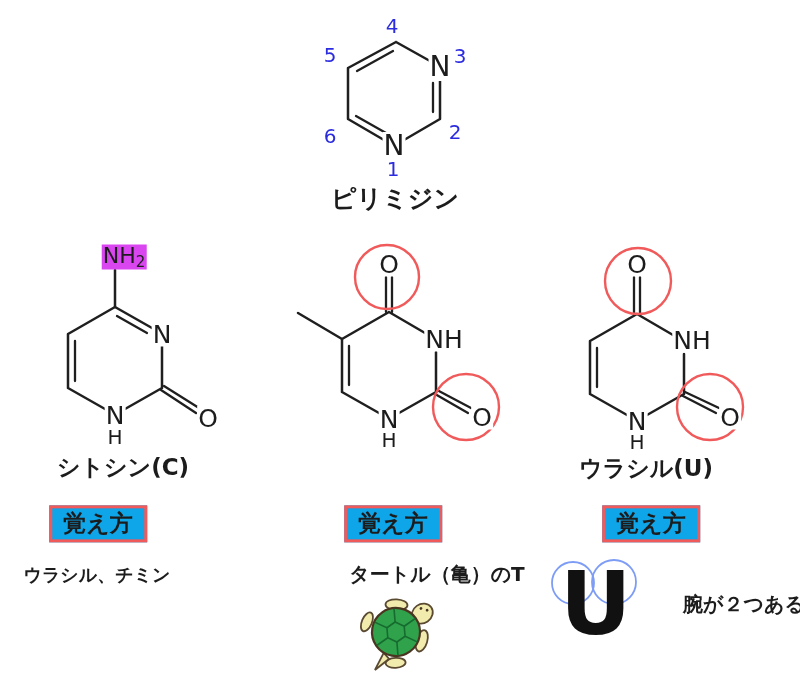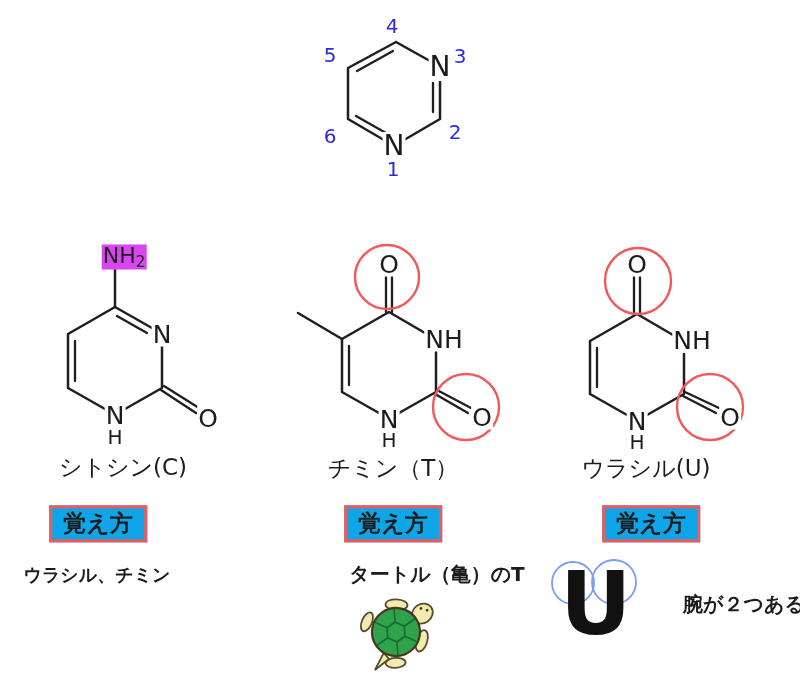--- a/index.html
+++ b/index.html
@@ -5,21 +5,21 @@
   html,body{margin:0;padding:0;background:#fff;}
   #canvas{position:relative;width:800px;height:675px;background:#fff;overflow:hidden;
           font-family:"DejaVu Sans",sans-serif;color:#1c1c1c;}
   svg{position:absolute;left:0;top:0;}
   .t{position:absolute;transform:translate(-50%,-50%);line-height:1;white-space:nowrap;}
   .atom{font-size:25px;background:#fff;padding:0 1px;}
   .atom-big{font-size:28px;background:#fff;padding:0 1px;}
   .hyd{font-size:20px;background:#fff;}
   .num{font-size:20px;color:#2b2bdf;background:transparent;}
   .title{font-size:25px;font-weight:bold;}
-  .name{font-size:23px;font-weight:normal;}
+  .name{font-size:23px;font-weight:bold;}
   .memo-box{position:absolute;transform:translate(-50%,-50%);border:3px solid #f05a5a;
             background:#0ea5e9;padding:3px 11px;font-size:23px;font-weight:bold;line-height:1.1;white-space:nowrap;}
   .memo-text{font-size:18px;font-weight:bold;text-align:center;}
   .memo-text-md{font-size:20px;font-weight:bold;margin-left:40px;}
   .sub{font-size:15px;vertical-align:-4px;}
   .amine{font-size:22px;background:#d946ef;padding:0 1px;}
   .big-u{position:absolute;left:560px;top:560px;font-size:88px;line-height:88px;
          font-weight:bold;color:#111;}
 </style>
 </head>
@@ -72,36 +72,36 @@
   </svg>
 
   <span class="t atom-big" style="left:440px;top:67px">N</span>
   <span class="t atom-big" style="left:394px;top:146px">N</span>
   <span class="t num" style="left:392px;top:26px">4</span>
   <span class="t num" style="left:460px;top:56px">3</span>
   <span class="t num" style="left:455px;top:132px">2</span>
   <span class="t num" style="left:393px;top:169px">1</span>
   <span class="t num" style="left:330px;top:136px">6</span>
   <span class="t num" style="left:330px;top:55px">5</span>
+  <span class="t title" style="left:395px;top:198px">ピリミジン</span>
 
   <span class="t amine" style="left:124px;top:257px"><span>NH</span><span class="sub">2</span></span>
   <span class="t atom" style="left:162px;top:334px">N</span>
   <span class="t atom" style="left:115px;top:415px">N</span>
   <span class="t hyd" style="left:115px;top:437px">H</span>
   <span class="t atom" style="left:208px;top:418px">O</span>
   <span class="t name" style="left:123px;top:467px">シトシン(C)</span>
   <span class="memo-box" style="left:98px;top:524px">覚え方</span>
   <span class="t memo-text" style="left:97px;top:575px">ウラシル、チミン</span>
 
   <span class="t atom" style="left:444px;top:339px">NH</span>
   <span class="t atom" style="left:389px;top:419px">N</span>
   <span class="t hyd" style="left:389px;top:440px">H</span>
   <span class="t atom" style="left:389px;top:264px">O</span>
   <span class="t atom" style="left:482px;top:417px">O</span>
-  <span class="t name" style="left:393px;top:468px">チミン（T）</span>
   <span class="memo-box" style="left:393px;top:524px">覚え方</span>
   <span class="t memo-text-md" style="left:397px;top:574px">タートル（亀）のT</span>
 
   <svg width="97" height="82" viewBox="0 0 97 82" style="left:350px;top:592px">
     <g transform="rotate(-35 46 40)" stroke="#5b4a32" stroke-width="1.8" fill="#f1ecae">
       <ellipse cx="62" cy="18" rx="11" ry="5.5" transform="rotate(38 62 18)"></ellipse>
       <ellipse cx="62" cy="62" rx="11" ry="5.5" transform="rotate(-38 62 62)"></ellipse>
       <ellipse cx="28" cy="15" rx="10" ry="5" transform="rotate(-32 28 15)"></ellipse>
       <ellipse cx="28" cy="65" rx="10" ry="5" transform="rotate(32 28 65)"></ellipse>
       <polygon points="24,50 7,59 25,58"></polygon>

